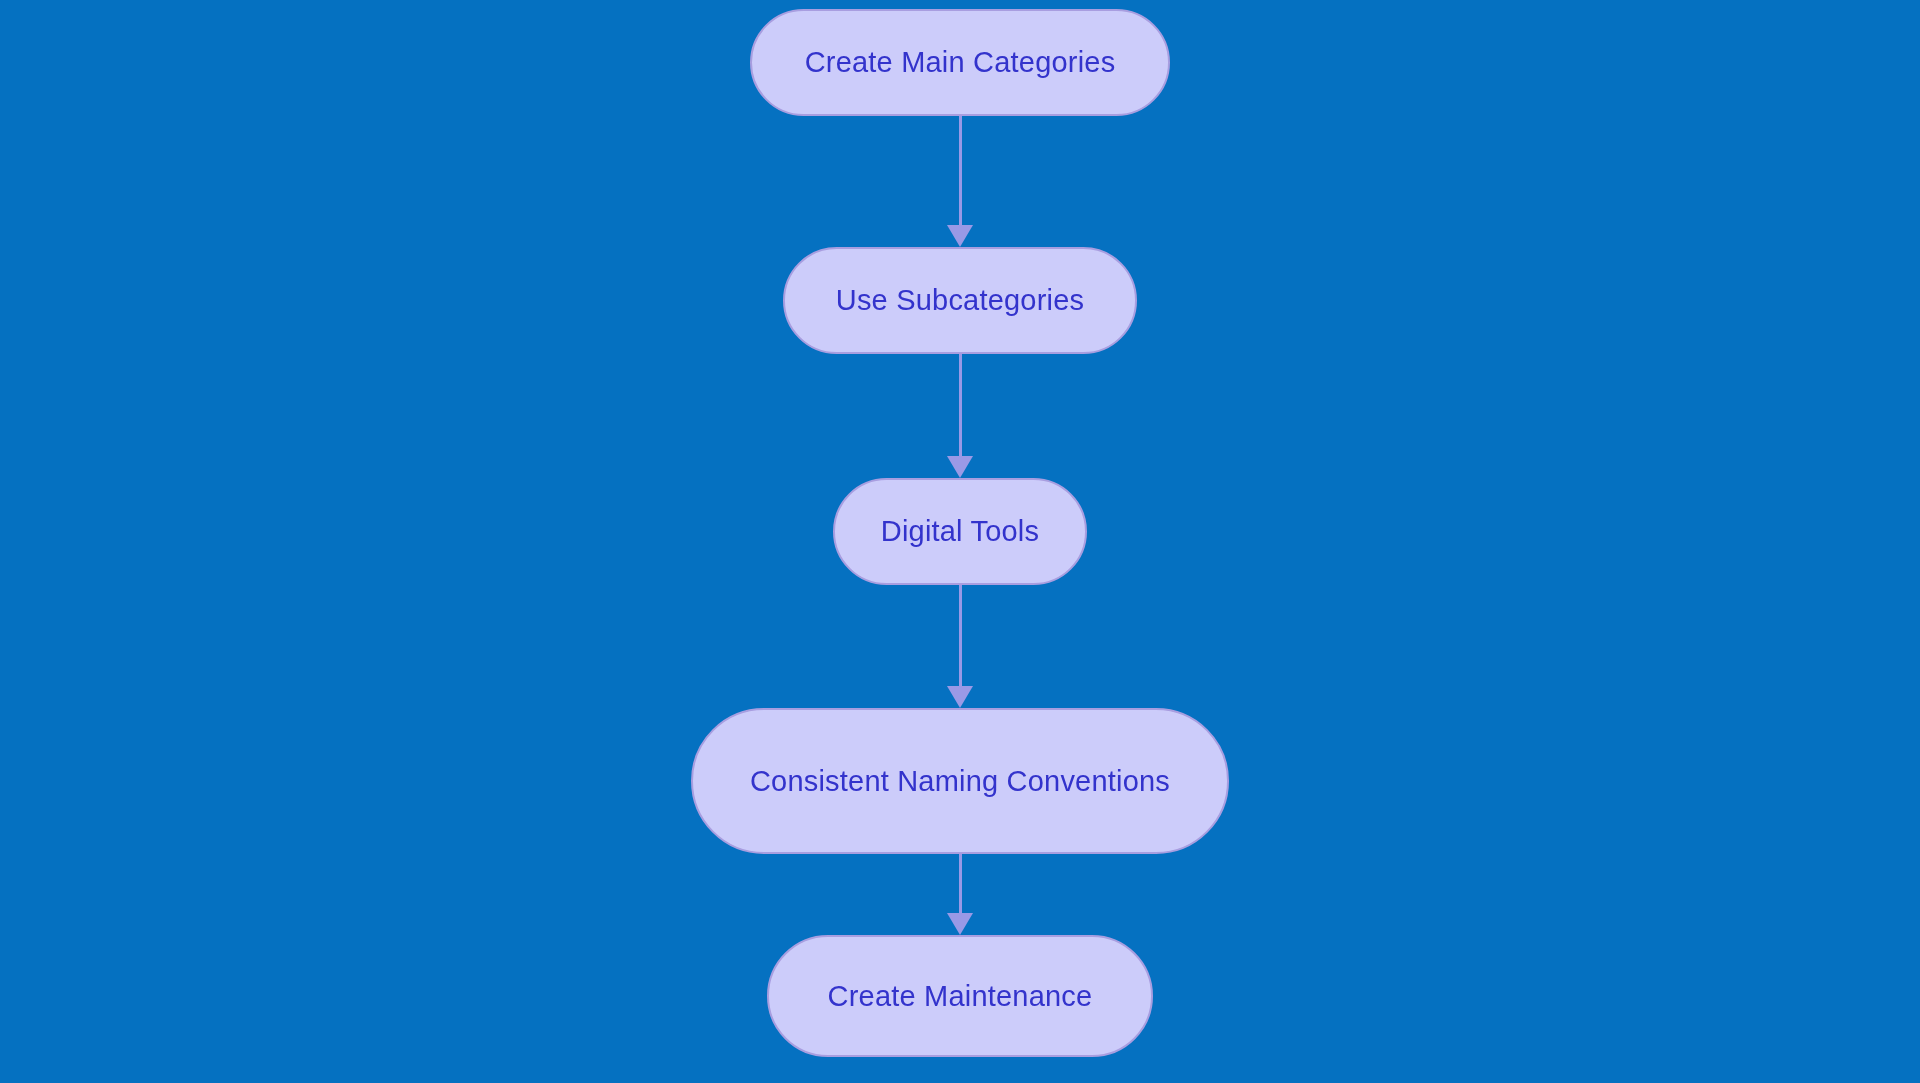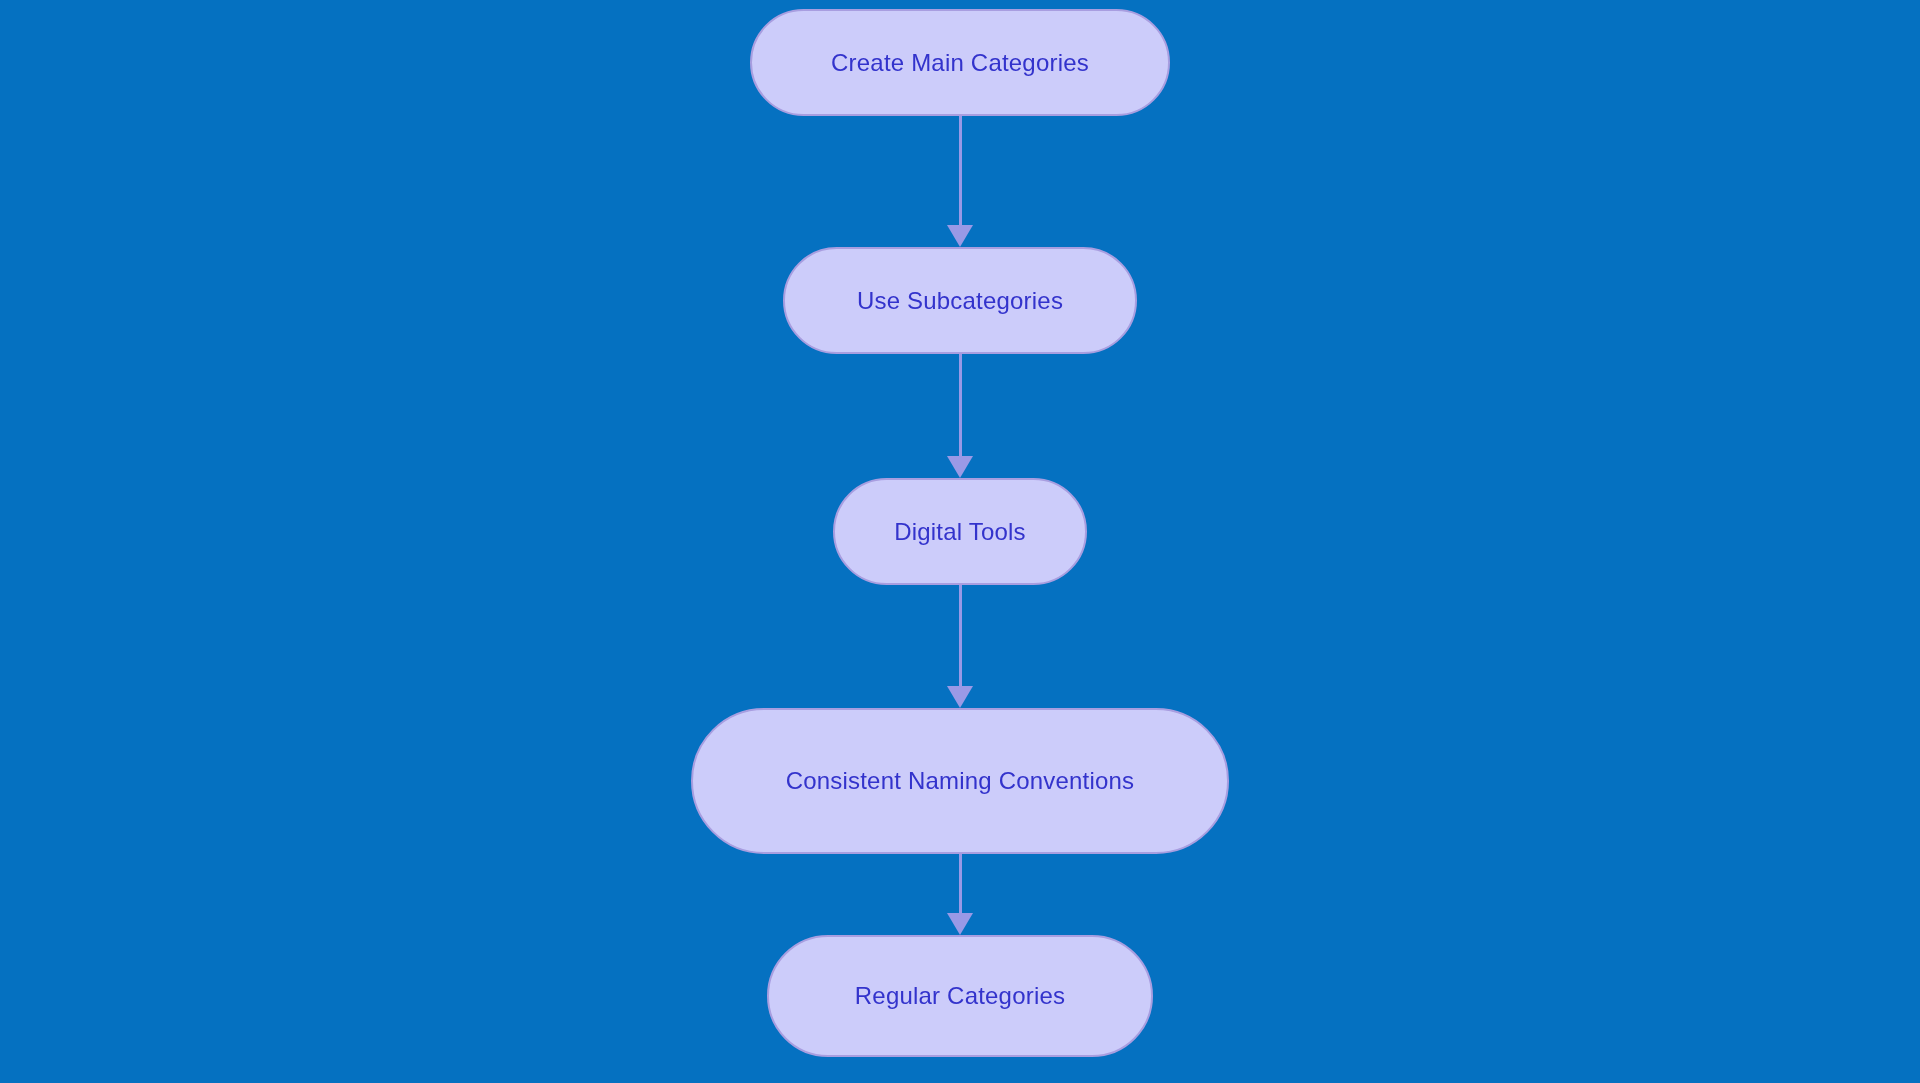--- a/index.html
+++ b/index.html
@@ -26,21 +26,21 @@
     border: 2px solid #a89ee0;
     border-radius: 999px;
     display: flex;
     align-items: center;
     justify-content: center;
     text-align: center;
   }
   .node-label {
     color: #3333cc;
     font-family: "Liberation Sans", sans-serif;
-    font-size: 24px;
+    font-size: 29px;
     font-weight: 400;
     letter-spacing: 0.2px;
     white-space: nowrap;
     line-height: 1;
   }
   .edge {
     position: absolute;
     width: 0;
     height: 0;
   }
@@ -96,16 +96,16 @@
 
   <div class="node" style="left: 783px; top: 247px; width: 354px; height: 107px; background: rgb(204, 204, 250); border-color: rgb(168, 158, 224);">
     <span class="node-label" style="color: rgb(51, 51, 204);">Use Subcategories</span>
   </div>
 
   <div class="node" style="left: 691px; top: 708px; width: 538px; height: 146px; background: rgb(204, 204, 250); border-color: rgb(168, 158, 224);">
     <span class="node-label" style="color: rgb(51, 51, 204);">Consistent Naming Conventions</span>
   </div>
 
   <div class="node" style="left: 767px; top: 935px; width: 386px; height: 122px; background: rgb(204, 204, 250); border-color: rgb(168, 158, 224);">
-    <span class="node-label" style="color: rgb(51, 51, 204);">Regular Categories</span>
+    <span class="node-label" style="color: rgb(51, 51, 204);">Create Maintenance</span>
   </div>
 
 </div>
 
 </body></html>

